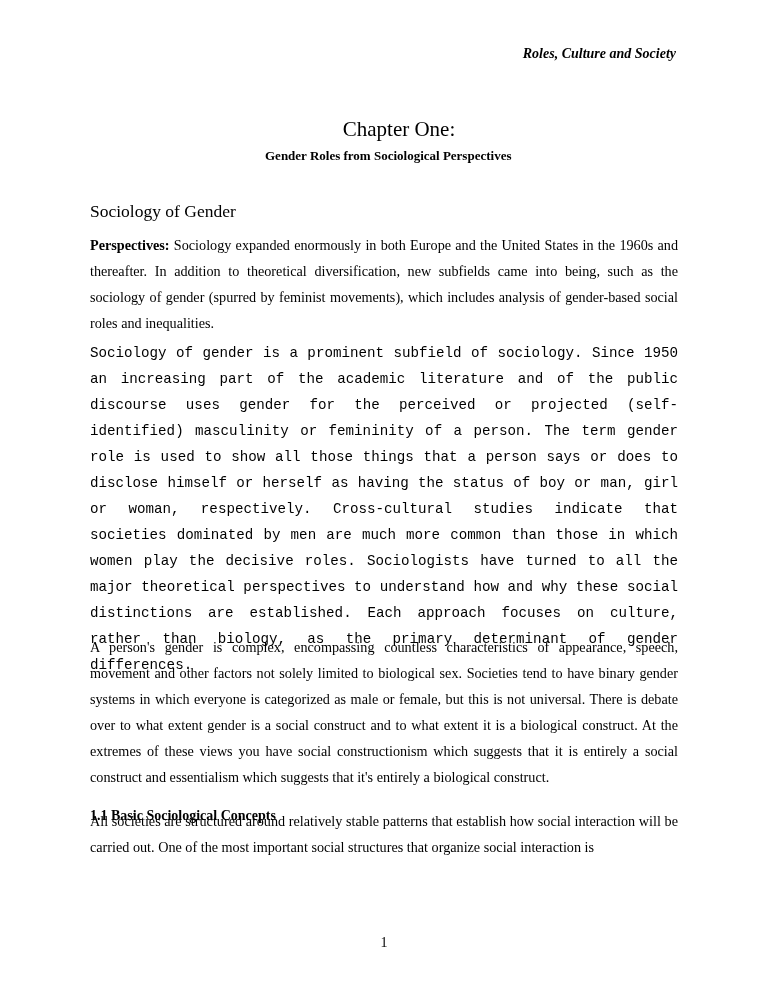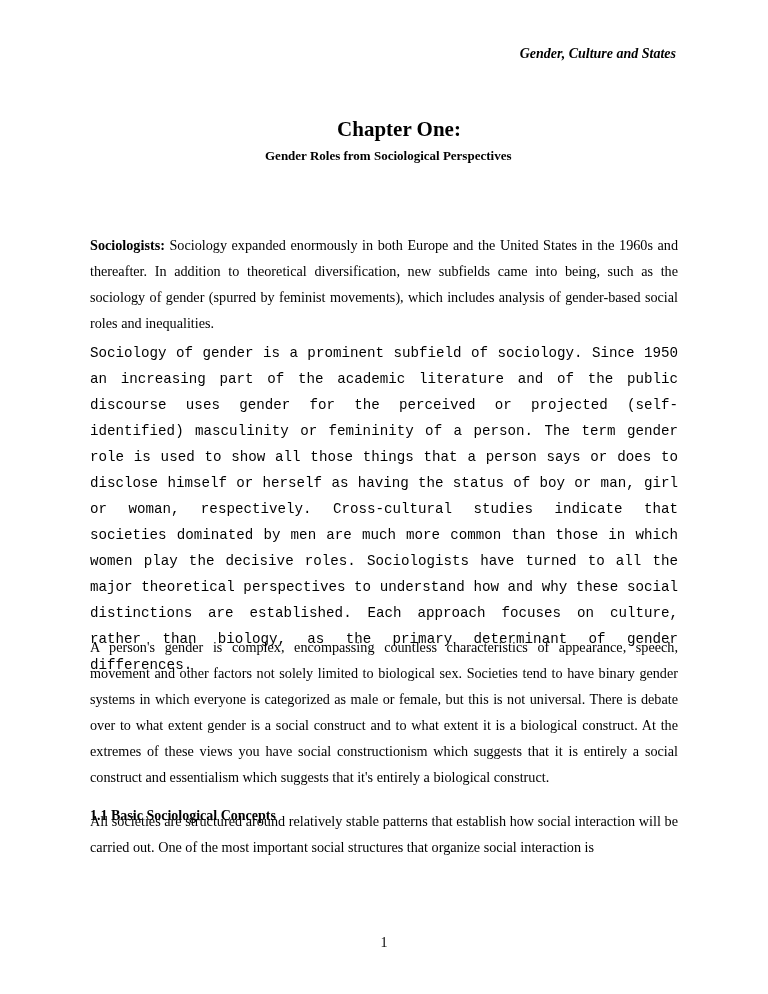--- a/index.html
+++ b/index.html
@@ -31,21 +31,21 @@
       white-space: nowrap;
     }
     .chapter-title {
       position: absolute;
       top: 116px;
       left: 0;
       width: 768px;
       padding-left: 30px;
       text-align: center;
       font-size: 21px;
-      font-weight: bold;
+      font-weight: normal;
       line-height: 26px;
     }
     .chapter-subtitle {
       position: absolute;
       top: 145px;
       left: 265px;
       font-size: 13px;
       font-weight: bold;
       line-height: 22px;
       white-space: nowrap;
@@ -90,27 +90,28 @@
       text-align: center;
       font-size: 14px;
       line-height: 18px;
     }
   </style>
 </head>
 <body>
 
 <div class="page">
 
-  <div class="running-header">Gender, Culture and States</div>
+  <div class="running-header">Roles, Culture and Society</div>
 
   <h1 class="chapter-title">Chapter One:</h1>
   <h2 class="chapter-subtitle">Gender Roles from Sociological Perspectives</h2>
 
+  <h3 class="section-heading">Sociology of Gender</h3>
 
-  <p class="para p1"><span class="lead">Sociologists:</span><span> Sociology expanded enormously in both Europe and the United States in the 1960s and thereafter. In addition to theoretical diversification, new subfields came into being, such as the sociology of gender (spurred by feminist movements), which includes analysis of gender-based social roles and inequalities.</span></p>
+  <p class="para p1"><span class="lead">Perspectives:</span><span> Sociology expanded enormously in both Europe and the United States in the 1960s and thereafter. In addition to theoretical diversification, new subfields came into being, such as the sociology of gender (spurred by feminist movements), which includes analysis of gender-based social roles and inequalities.</span></p>
 
   <p class="para p2">Sociology of gender is a prominent subfield of sociology. Since 1950 an increasing part of the academic literature and of the public discourse uses gender for the perceived or projected (self-identified) masculinity or femininity of a person. The term gender role is used to show all those things that a person says or does to disclose himself or herself as having the status of boy or man, girl or woman, respectively. Cross-cultural studies indicate that societies dominated by men are much more common than those in which women play the decisive roles. Sociologists have turned to all the major theoretical perspectives to understand how and why these social distinctions are established. Each approach focuses on culture, rather than biology, as the primary determinant of gender differences.</p>
 
   <p class="para p3">A person's gender is complex, encompassing countless characteristics of appearance, speech, movement and other factors not solely limited to biological sex. Societies tend to have binary gender systems in which everyone is categorized as male or female, but this is not universal. There is debate over to what extent gender is a social construct and to what extent it is a biological construct. At the extremes of these views you have social constructionism which suggests that it is entirely a social construct and essentialism which suggests that it's entirely a biological construct.</p>
 
   <h3 class="subsection-heading">1.1 Basic Sociological Concepts</h3>
 
   <p class="para p4">All societies are structured around relatively stable patterns that establish how social interaction will be carried out. One of the most important social structures that organize social interaction is</p>
 
   <div class="page-number">1</div>

